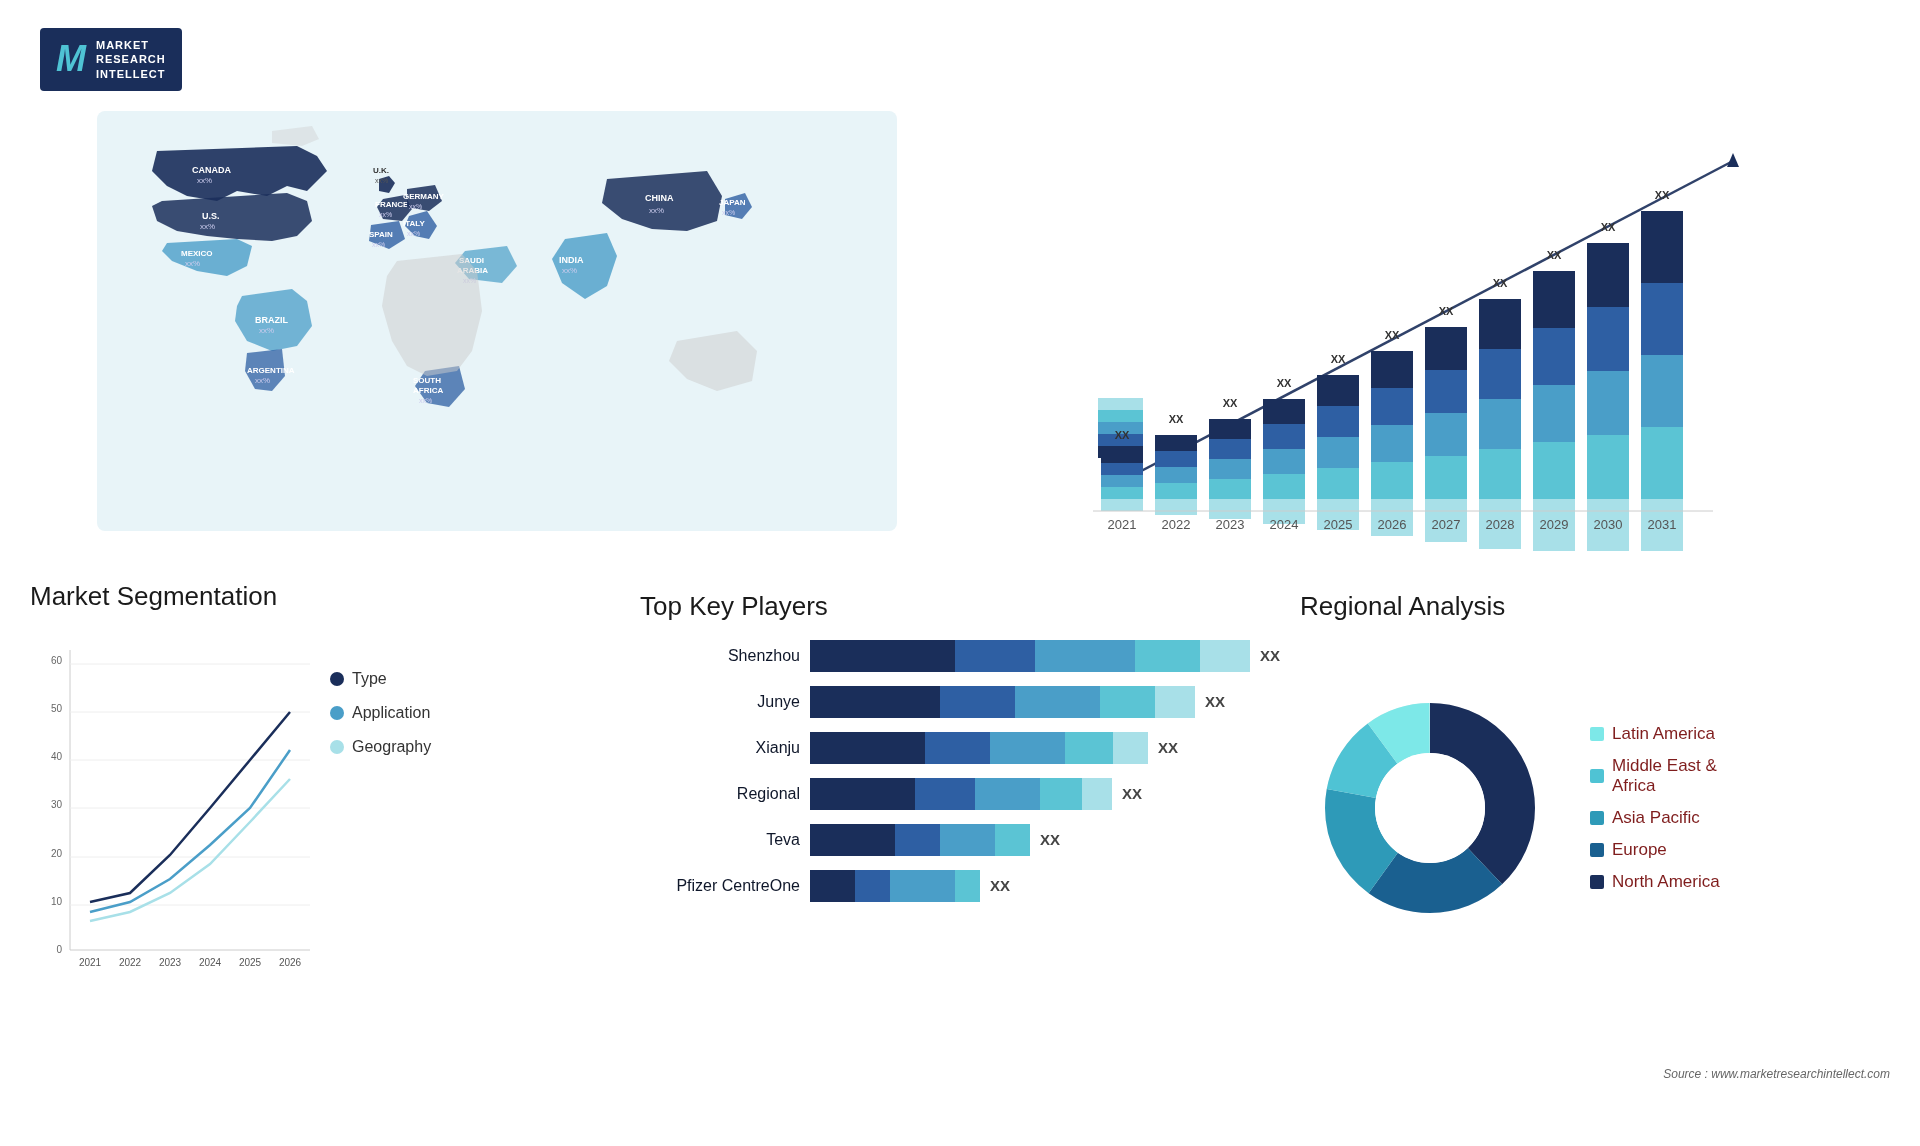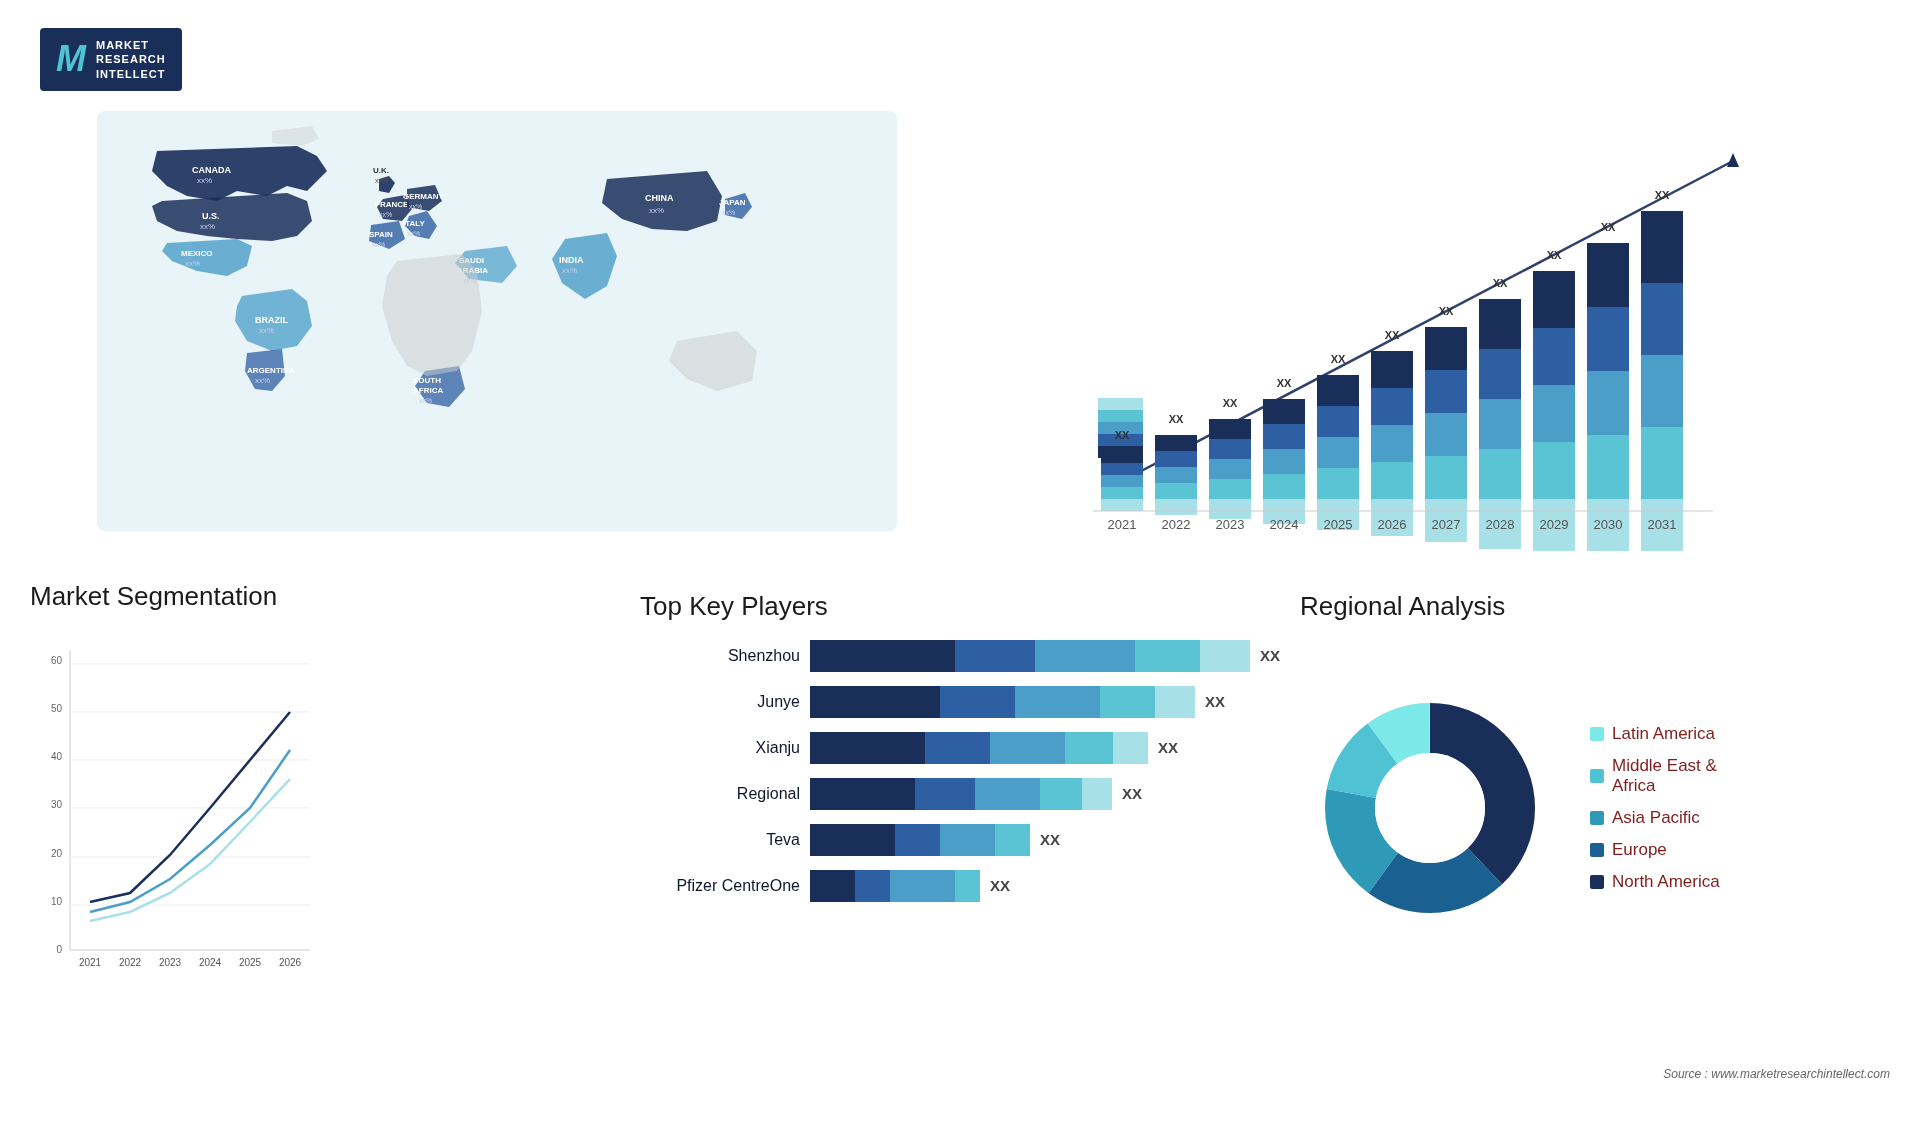--- a/index.html
+++ b/index.html
@@ -410,20 +410,34 @@
         <polyline points="60,291 100,282 140,263 180,234 220,192 260,149" fill="none" stroke="#a8e0e8" stroke-width="2.5"></polyline>
 
         <text x="60" y="336" font-size="10" fill="#555" text-anchor="middle">2021</text>
         <text x="100" y="336" font-size="10" fill="#555" text-anchor="middle">2022</text>
         <text x="140" y="336" font-size="10" fill="#555" text-anchor="middle">2023</text>
         <text x="180" y="336" font-size="10" fill="#555" text-anchor="middle">2024</text>
         <text x="220" y="336" font-size="10" fill="#555" text-anchor="middle">2025</text>
         <text x="260" y="336" font-size="10" fill="#555" text-anchor="middle">2026</text>
       </svg>
 
+      <div class="seg-legend">
+        <div class="legend-item">
+          <div class="legend-dot" style="background:#1a2e5a;"></div>
+          <span>Type</span>
+        </div>
+        <div class="legend-item">
+          <div class="legend-dot" style="background:#4a9ec8;"></div>
+          <span>Application</span>
+        </div>
+        <div class="legend-item">
+          <div class="legend-dot" style="background:#a8e0e8;"></div>
+          <span>Geography</span>
+        </div>
+      </div>
     </div>
   </div>
 
   <div class="players-section">
     <h2 class="section-title">Top Key Players</h2>
 
     <div class="player-row">
       <div class="player-name">Shenzhou</div>
       <div class="player-bar-container">
         <div class="player-bar">

